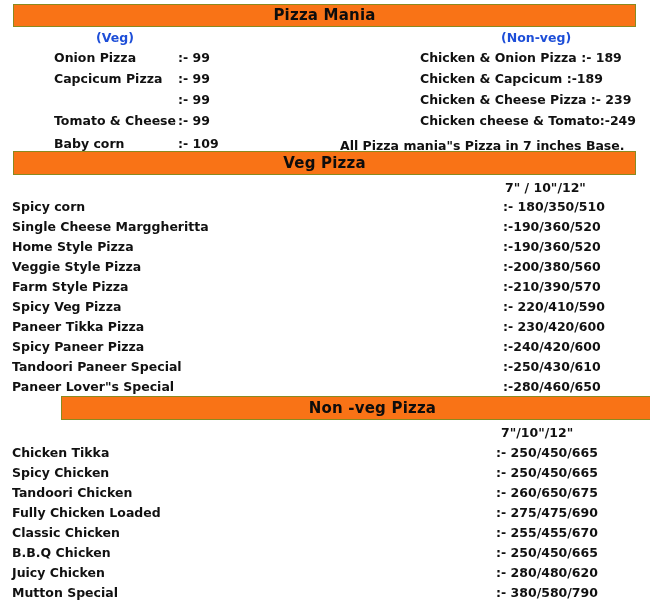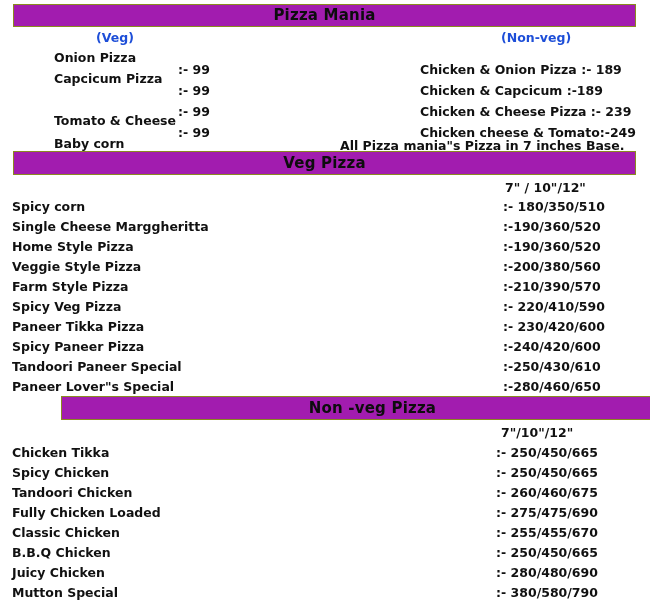--- a/index.html
+++ b/index.html
@@ -16,21 +16,21 @@
     font-family: "DejaVu Sans", "Liberation Sans", sans-serif;
     color: #111111;
     -webkit-font-smoothing: antialiased;
   }
 
   
   .banner {
     position: absolute;
     left: 13px;
     width: 623px;
-    background: #a21caf;
+    background: #f97316;
     border: 1px solid #8a8a20;
     display: flex;
     align-items: center;
     justify-content: center;
   }
   .banner-label {
     font-size: 15px;
     font-weight: bold;
     color: #0d0d0d;
     letter-spacing: 0.2px;
@@ -55,21 +55,21 @@
 
   .top-row {
     position: absolute;
     height: 20px;
     font-size: 12.5px;
     font-weight: bold;
     color: #111;
     white-space: nowrap;
   }
   .top-row .nm  { position: absolute; left: 0; top: 0; margin-left: 24px; }
-  .top-row .pr  { position: absolute; top: 12px; }
+  .top-row .pr  { position: absolute; top: 0; }
 
   .veg-row    { left: 30px;  width: 230px; }
   .veg-row .pr{ left: 148px; }
 
   .nonveg-row     { left: 420px; width: 230px; text-align: right; }
   .nonveg-row .pr { left: 0; }
 
   .note {
     position: absolute;
     font-size: 12.5px;
@@ -210,34 +210,34 @@
 <div class="item-row nonveg-item" style="top:445px">
   <span class="name">Chicken Tikka</span>
   <span class="price">:- 250/450/665</span>
 </div>
 <div class="item-row nonveg-item" style="top:465px">
   <span class="name">Spicy Chicken</span>
   <span class="price">:- 250/450/665</span>
 </div>
 <div class="item-row nonveg-item" style="top:485px">
   <span class="name">Tandoori Chicken</span>
-  <span class="price">:- 260/460/675</span>
+  <span class="price">:- 260/650/675</span>
 </div>
 <div class="item-row nonveg-item" style="top:505px">
   <span class="name">Fully Chicken Loaded</span>
   <span class="price">:- 275/475/690</span>
 </div>
 <div class="item-row nonveg-item" style="top:525px">
   <span class="name">Classic Chicken</span>
   <span class="price">:- 255/455/670</span>
 </div>
 <div class="item-row nonveg-item" style="top:545px">
   <span class="name">B.B.Q Chicken</span>
   <span class="price">:- 250/450/665</span>
 </div>
 <div class="item-row nonveg-item" style="top:565px">
   <span class="name">Juicy Chicken</span>
-  <span class="price">:- 280/480/690</span>
+  <span class="price">:- 280/480/620</span>
 </div>
 <div class="item-row nonveg-item" style="top:585px">
   <span class="name">Mutton Special</span>
   <span class="price">:- 380/580/790</span>
 </div>
 
 </body></html>

